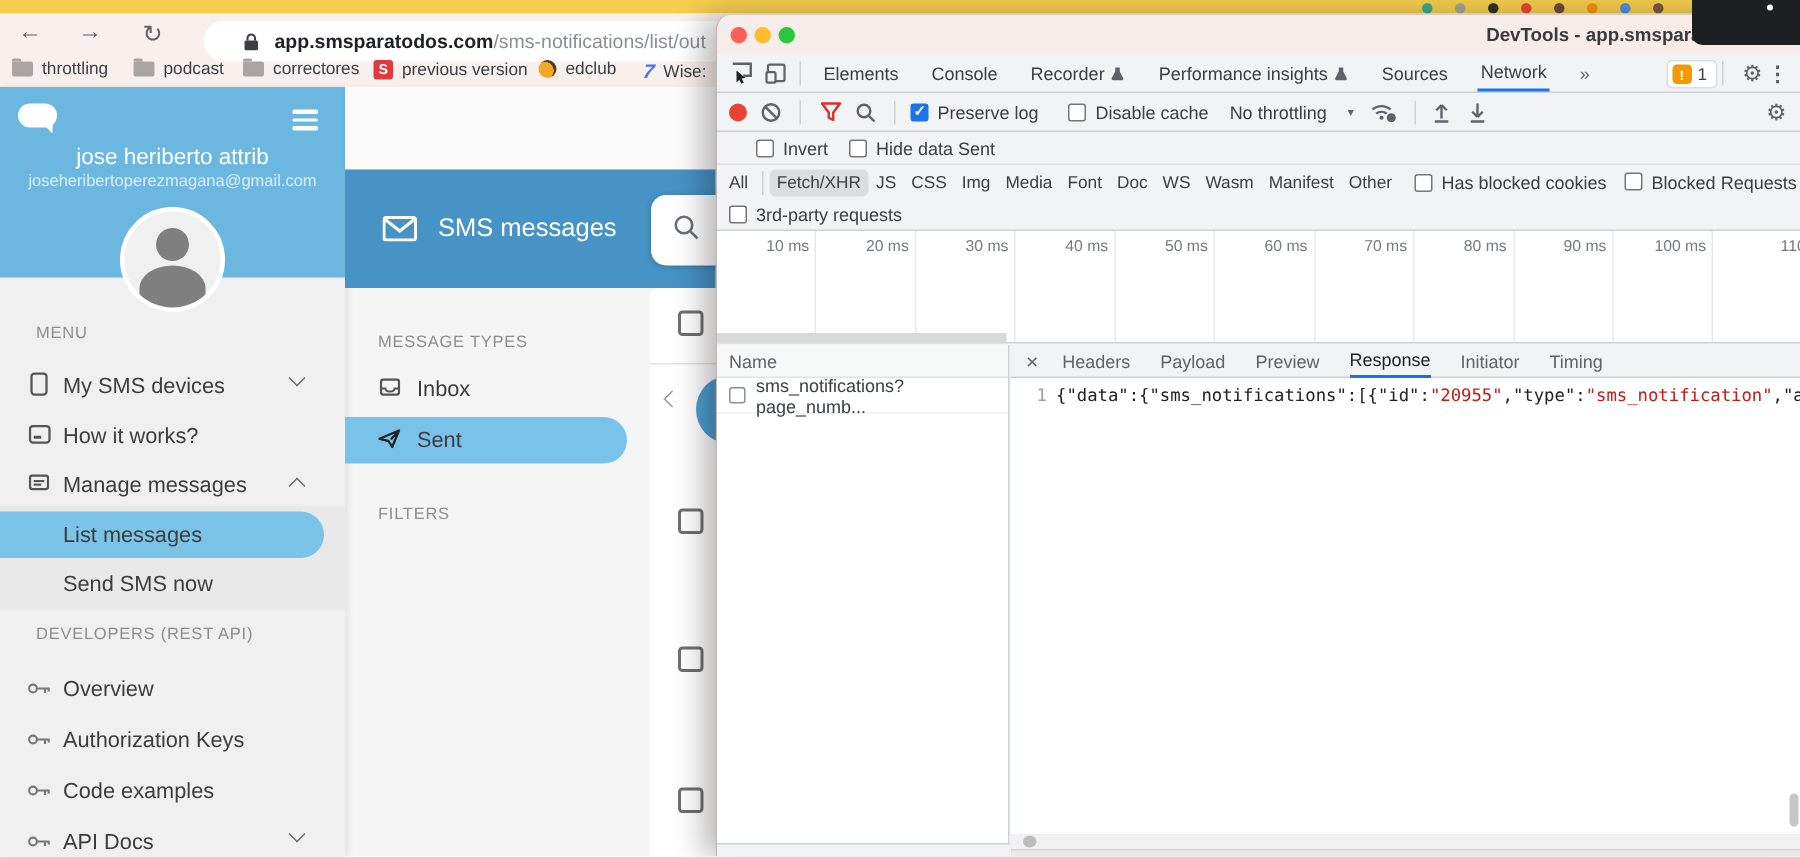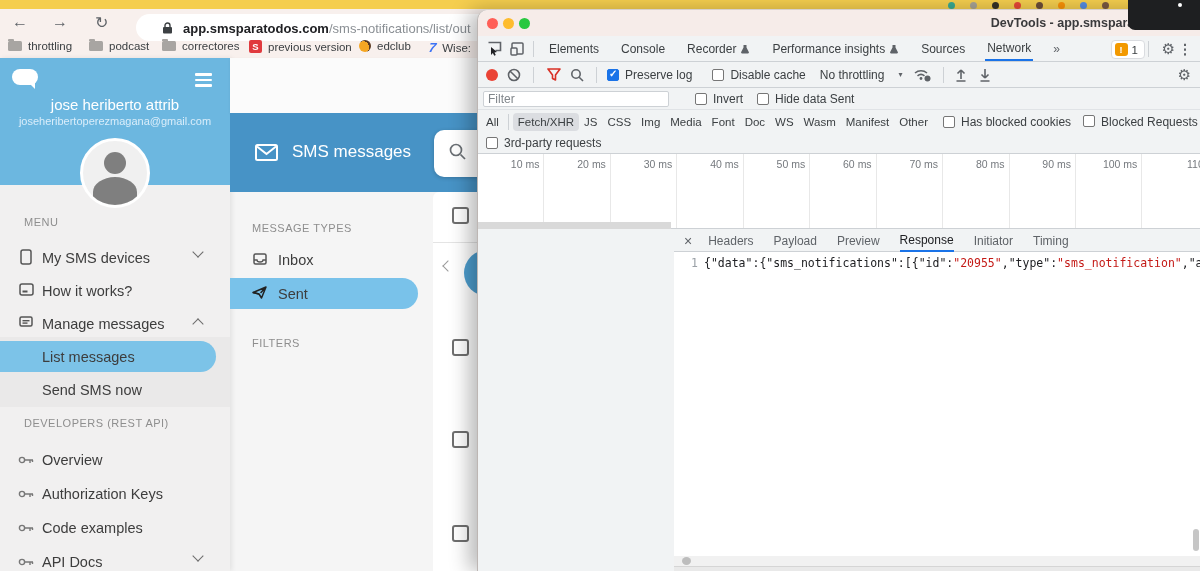--- a/index.html
+++ b/index.html
@@ -385,21 +385,20 @@
           <path d="M1.5 13h9" stroke="#5F6368" stroke-width="1.6"></path>
       </svg>
       <svg width="12" height="14" viewBox="0 0 12 14" style="margin:0 5px">
         <path d="M6 1v9M6 10 2.5 6.5M6 10l3.5-3.5" fill="none" stroke="#5F6368" stroke-width="1.6"></path>
           <path d="M1.5 13h9" stroke="#5F6368" stroke-width="1.6"></path>
       </svg>
       <span class="abs gear" style="right:10px;top:4px">⚙</span>
     </div>
 
     <div class="abs dt-filterrow">
-      <input class="dt-input" placeholder="Filter" style="">
       <div style="display:flex;align-items:center;margin-left:26px">
         <div class="cb"></div>
         <span class="cb-label">Invert</span>
       </div>
       <div style="display:flex;align-items:center;margin-left:14px">
         <div class="cb"></div>
         <span class="cb-label">Hide data Sent</span>
       </div>
     </div>
 
@@ -442,20 +441,30 @@
       <div class="tick">50 ms</div>
       <div class="tick">60 ms</div>
       <div class="tick">70 ms</div>
       <div class="tick">80 ms</div>
       <div class="tick">90 ms</div>
       <div class="tick">100 ms</div>
       <div class="tick">110</div>
     </div>
     <div class="abs tl-scroll"></div>
 
+    <div class="abs nettable">
+      <div class="nt-header">
+          <span>Name</span>
+        </div>
+      <div class="nt-row">
+        <span class="doc-ico"></span>
+        <span>sms_notifications?page_numb...</span>
+      </div>
+      <div class="nt-bottom"></div>
+    </div>
 
     <div class="abs respane">
       <div class="rp-tabs">
         <span class="rp-close">×</span>
         <div class="rp-tab">
             <span>Headers</span>
           </div>
         <div class="rp-tab">
             <span>Payload</span>
           </div>

